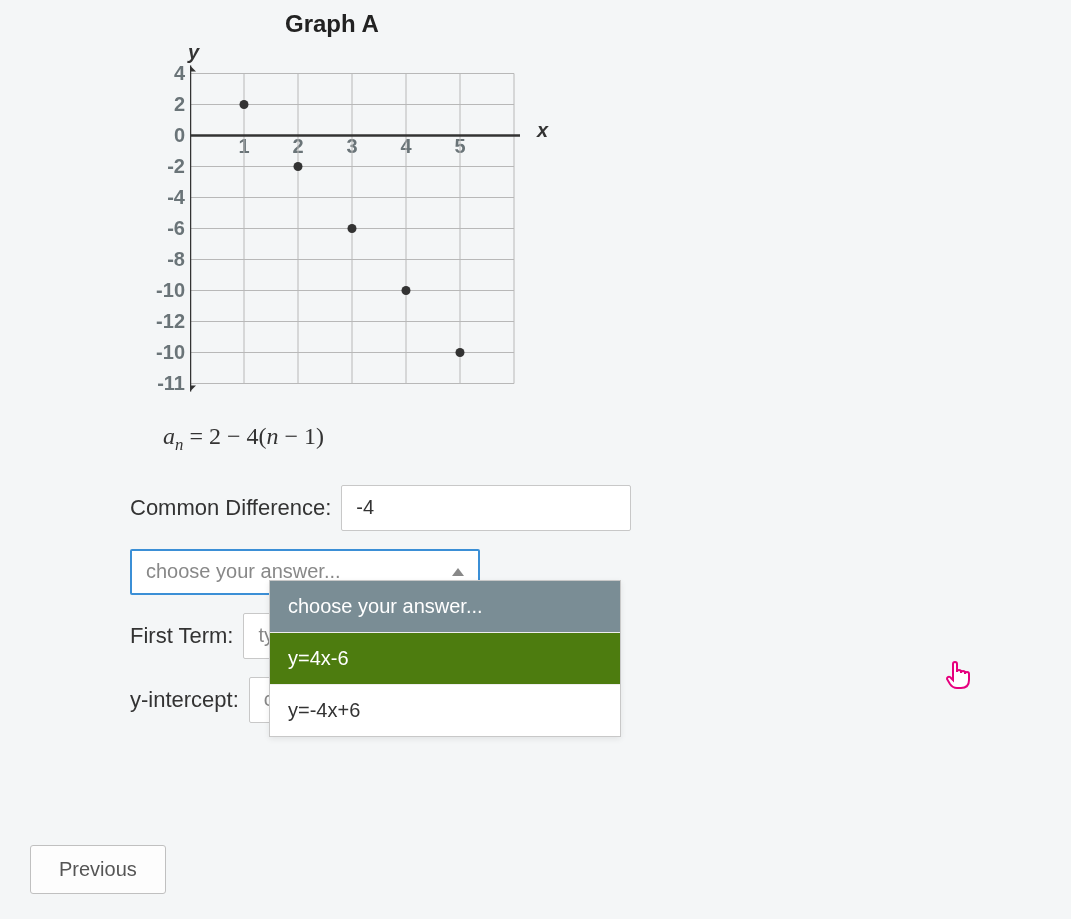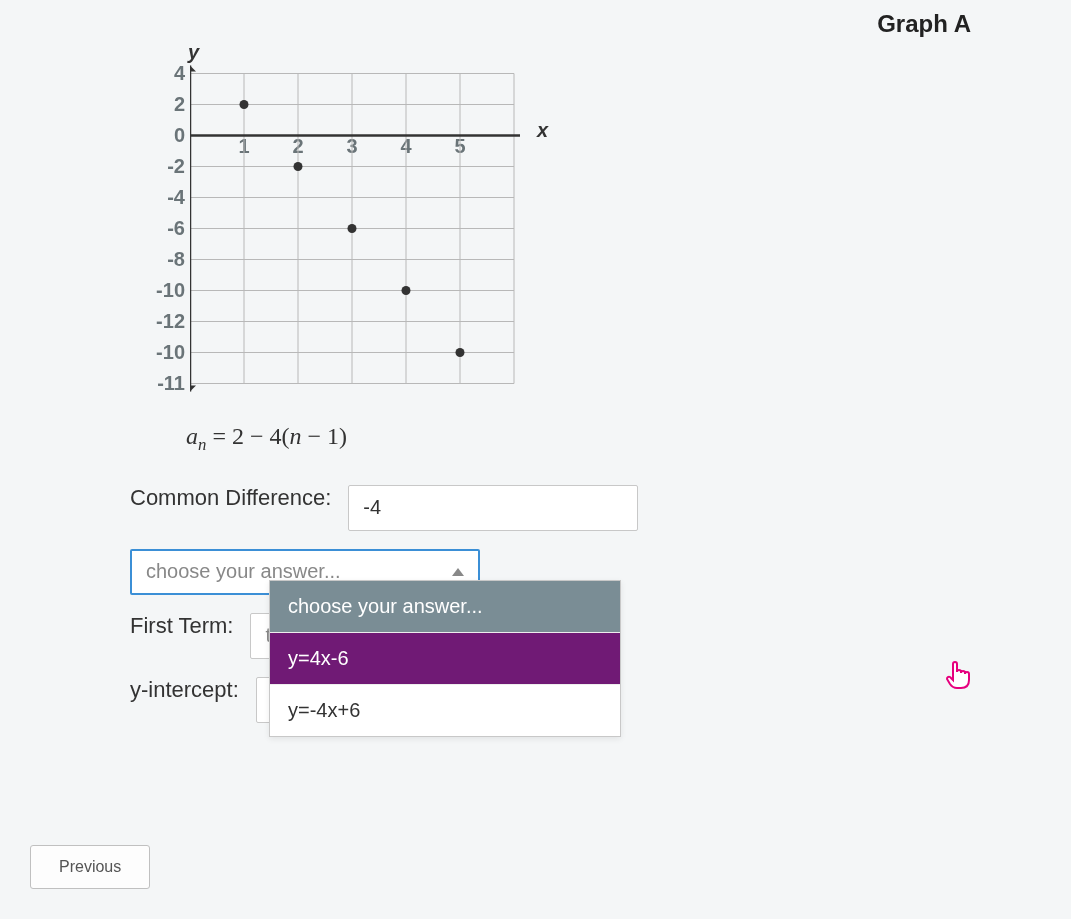--- a/index.html
+++ b/index.html
@@ -12,21 +12,21 @@
       overflow: hidden;
     }
     .container {
       padding: 10px 100px 20px 100px;
       position: relative;
     }
     .graph-title {
       font-weight: bold;
       font-size: 24px;
       color: #222;
-      text-align: right;
+      text-align: left;
       margin-left: 185px;
       margin-bottom: 5px;
     }
     .graph-wrap {
       position: relative;
       width: 420px;
       height: 360px;
       margin-left: 10px;
       margin-bottom: 10px;
     }
@@ -73,34 +73,34 @@
       font-size: 20px;
     }
     .x-ticks span {
       position: absolute;
       width: 30px;
       text-align: center;
     }
     .formula {
       font-size: 24px;
       color: #333;
-      margin-left: 86px;
+      margin-left: 63px;
       margin-top: 20px;
       margin-bottom: 30px;
       font-family: "Times New Roman", serif;
     }
     .formula .sub { font-size: 0.7em; vertical-align: sub; font-style: italic;}
     .formula .var { font-style: italic; }
     .form-row {
       display: flex;
+      align-items: center;
       margin: 18px 0 18px 30px;
       font-size: 22px;
       color: #333;
       position: relative;
-      gap: 7px;
     }
     .form-label { margin-right: 10px; white-space: nowrap; }
     .text-input, .select-box {
       border: 1px solid #c8c8c8;
       background: #fff;
       height: 46px;
       padding: 0 14px;
       font-size: 20px;
       color: #666;
       border-radius: 2px;
@@ -140,31 +140,31 @@
       color: #333;
       cursor: pointer;
       border-bottom: 1px solid #eee;
     }
     .dropdown-option:last-child { border-bottom: none; }
     .dropdown-option.header {
       background: #7a8d95;
       color: #fff;
     }
     .dropdown-option.selected {
-      background: #701a75;
+      background: #4d7c0f;
       color: #fff;
     }
     .prev-button {
       position: absolute;
       left: 30px;
       top: 845px;
       border: 1px solid #c0c0c0;
       background: #fdfdfd;
       padding: 12px 28px;
-      font-size: 16px;
+      font-size: 20px;
       color: #555;
       border-radius: 3px;
       cursor: pointer;
     }
     .cursor-hand {
       position: absolute;
       right: 100px;
       top: 660px;
       font-size: 24px;
       color: #e6007e;

